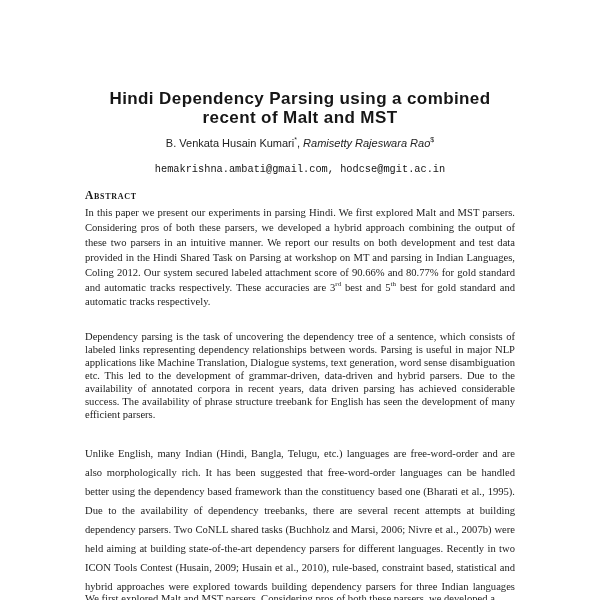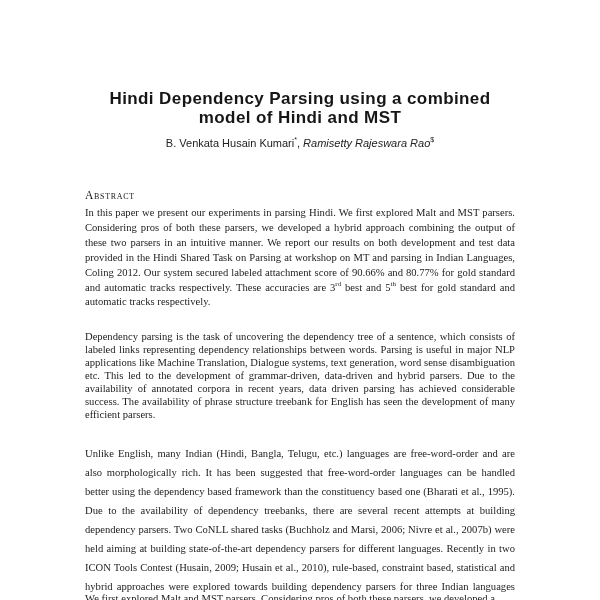--- a/index.html
+++ b/index.html
@@ -25,21 +25,21 @@
     white-space:nowrap;
   }
   .emails-line {
     position:absolute; top:163px; left:0; width:600px; text-align:center;
     font-family:"Liberation Mono", monospace; font-size:10.3px; color:#111;
     white-space:nowrap;
   }
   .abstract-heading {
     position:absolute; top:189px; left:85px;
     font-family:"Liberation Serif", serif; font-variant:small-caps;
-    font-weight:400; font-size:11.5px; letter-spacing:0.7px; color:#161616;text-align:right;
+    font-weight:700; font-size:11.5px; letter-spacing:0.7px; color:#161616;text-align:right;
   }
   .body-text {
     font-family:"Liberation Serif", serif; font-size:10.6px; color:#1c1c1c;
     text-align:justify;
   }
   .abstract-body {
     position:absolute; top:206px; left:85px; width:430px; line-height:14.9px;
   }
   .abstract-body sup, .inline-sup {
     vertical-align:super; font-size:7px; line-height:0;
@@ -60,28 +60,29 @@
     position:absolute; top:592px; left:85px; width:430px; line-height:14.4px;
   }
 </style>
 </head>
 <body>
 
 <div class="page">
 
   <div class="paper-title">
     <div>Hindi Dependency Parsing using a combined</div>
-    <div>model of Hindi and MST</div>
+    <div>recent of Malt and MST</div>
   </div>
 
   <div class="authors-line">
     <span class="author1">B. Venkata Husain Kumari</span><span class="sup-marker">*</span><span>, </span><span class="author2">Ramisetty Rajeswara Rao</span><span class="sup-marker">$</span>
   </div>
 
 
+  <div class="emails-line">hemakrishna.ambati@gmail.com, hodcse@mgit.ac.in</div>
 
   <div class="abstract-heading">Abstract</div>
 
   <div class="abstract-body body-text">
     <span>In this paper we present our experiments in parsing Hindi. We first explored Malt and MST parsers. Considering pros of both these parsers, we developed a hybrid approach combining the output of these two parsers in an intuitive manner. We report our results on both development and test data provided in the Hindi Shared Task on Parsing at workshop on MT and parsing in Indian Languages, Coling 2012. Our system secured labeled attachment score of 90.66% and 80.77% for gold standard and automatic tracks respectively. These accuracies are 3</span><sup class="inline-sup">rd</sup><span> best and 5</span><sup class="inline-sup">th</sup><span> best for gold standard and automatic tracks respectively.</span>
   </div>
 
 
   <div class="intro-para-1 body-text">Dependency parsing is the task of uncovering the dependency tree of a sentence, which consists of labeled links representing dependency relationships between words. Parsing is useful in major NLP applications like Machine Translation, Dialogue systems, text generation, word sense disambiguation etc. This led to the development of grammar-driven, data-driven and hybrid parsers. Due to the availability of annotated corpora in recent years, data driven parsing has achieved considerable success. The availability of phrase structure treebank for English has seen the development of many efficient parsers.</div>
 

